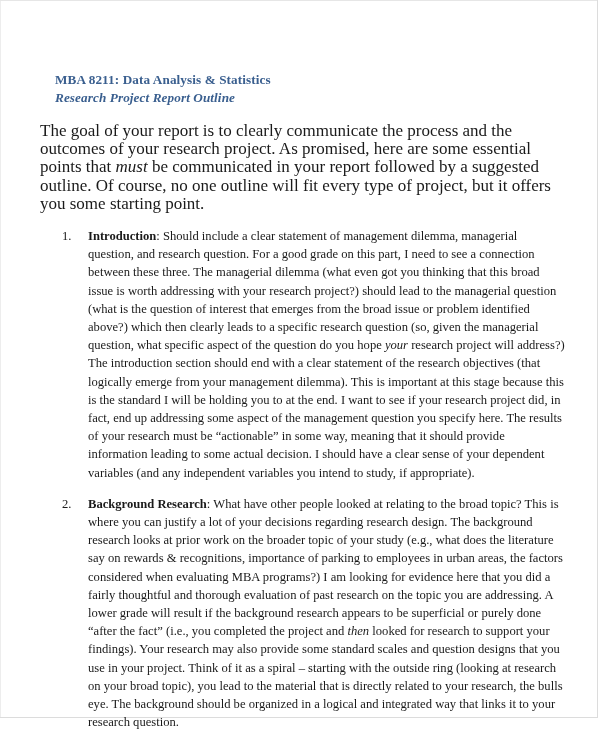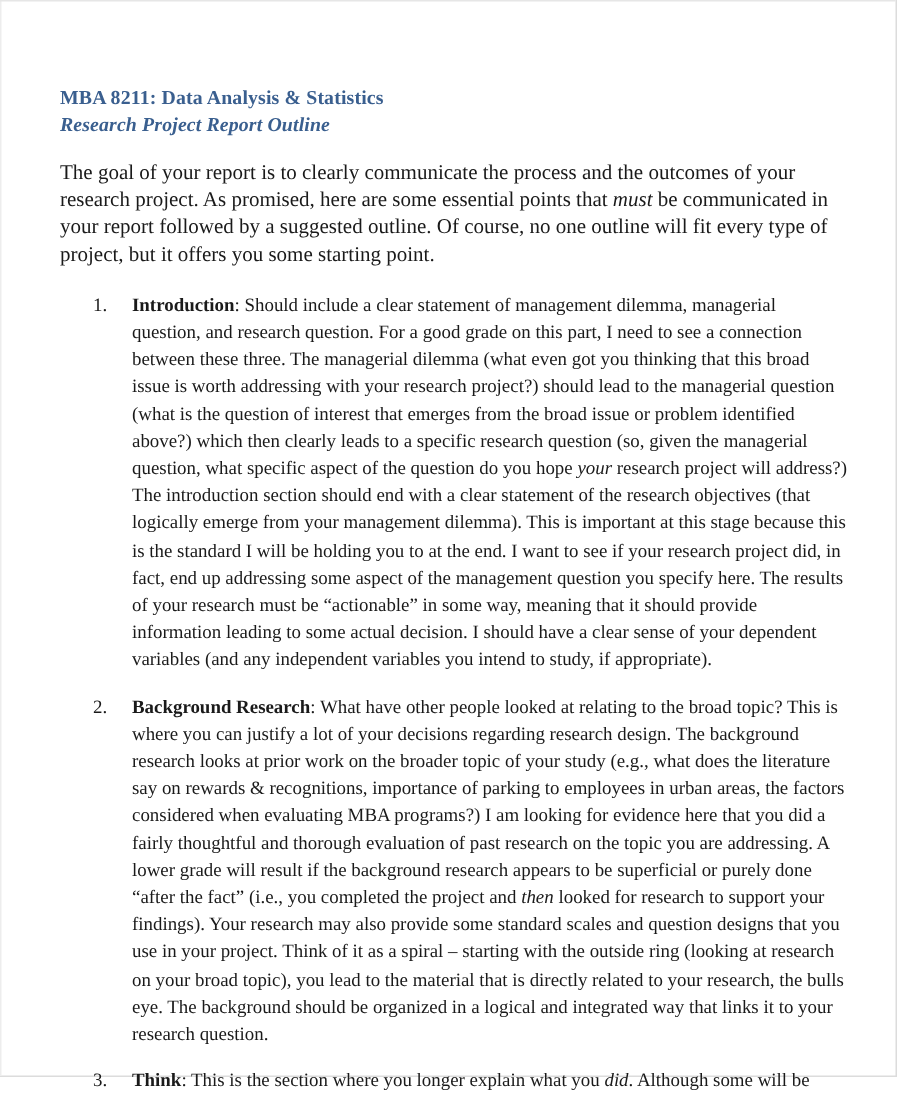--- a/index.html
+++ b/index.html
@@ -46,27 +46,27 @@
     padding: 56px 32px 0 40px;
     box-sizing: border-box;
   }
 
   .doc-title {
     color: #3a5f8f;
     font-weight: bold;
     font-size: 13.2px;
     line-height: 17.5px;
     letter-spacing: 0.1px;
-    margin: 0;
+    margin: 15px;
   }
   .doc-title .line2 { display: block; font-style: italic; }
 
   .intro-para {
     margin: 16px 0 0 0;
-    font-size: 14px;
+    font-size: 17px;
     line-height: 18.2px;
     color: #1a1a1a;
     text-align: left;
   }
 
   ol.outline {
     list-style: none;
     margin: 14px 0 0 0;
     padding: 0;
   }

